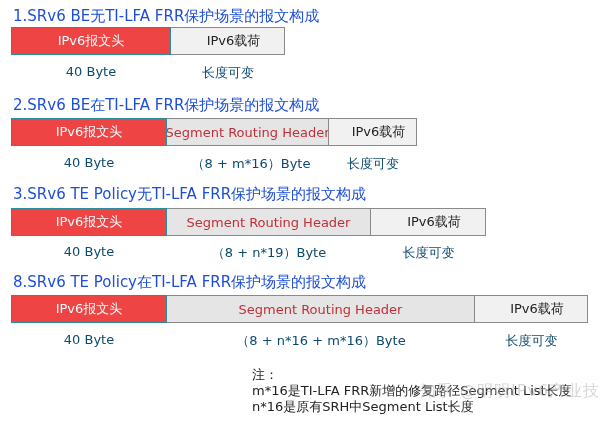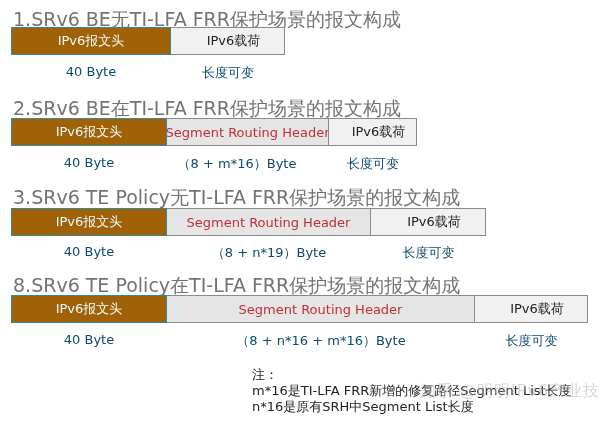--- a/index.html
+++ b/index.html
@@ -1,22 +1,22 @@
 <!DOCTYPE html>
 <html><head>
 <meta charset="utf-8">
 <style>
   html,body{margin:0;padding:0;background:#ffffff;}
   body{width:600px;height:422px;position:relative;overflow:hidden;
        font-family:"DejaVu Sans","Liberation Sans",sans-serif;color:#222;}
-  .title{position:absolute;left:13px;font-size:19px;color:#737373;white-space:nowrap;}
+  .title{position:absolute;left:13px;font-size:15px;color:#1d4ed8;white-space:nowrap;}
   .bar{position:absolute;left:11px;height:28px;display:flex;box-sizing:border-box;}
   .seg{box-sizing:border-box;display:flex;align-items:center;justify-content:center;
        font-size:13px;white-space:nowrap;overflow:hidden;border:1px solid #8a8a8a;}
-  .hdr{background:#a16207;color:#eafcff;border-color:#2a8e9e;}
+  .hdr{background:#ef4444;color:#eafcff;border-color:#2a8e9e;}
   .srh{background:#e5e5e5;color:#c0303a;border-left:none;}
   .pay{background:#f1f1f1;color:#222;border-left:none;padding-left:12px;}
   .lbl{position:absolute;font-size:13px;color:#0c4a6e;white-space:nowrap;text-align:center;}
   .note{position:absolute;left:252px;font-size:13px;color:#222;white-space:nowrap;line-height:16px;}
   .wm{position:absolute;left:420px;top:381px;font-size:16px;color:rgba(180,180,180,0.55);white-space:nowrap;letter-spacing:1px;}
 </style>
 </head>
 <body>
 
 <div class="title" style="top:7px">1.SRv6 BE无TI-LFA FRR保护场景的报文构成</div>
@@ -27,21 +27,21 @@
 <div class="lbl" style="top:64px;left:11px;width:160px">40 Byte</div>
 <div class="lbl" style="top:64px;left:171px;width:114px">长度可变</div>
 
 <div class="title" style="top:96px">2.SRv6 BE在TI-LFA FRR保护场景的报文构成</div>
 <div class="bar" style="top:118px;width:406px">
   <div class="seg hdr" style="width:156px">IPv6报文头</div>
   <div class="seg srh" style="width:162px">Segment Routing Header</div>
   <div class="seg pay" style="width:88px">IPv6载荷</div>
 </div>
 <div class="lbl" style="top:155px;left:11px;width:156px">40 Byte</div>
-<div class="lbl" style="top:155px;left:156px;width:162px">（8 + m*16）Byte</div>
+<div class="lbl" style="top:155px;left:170px;width:162px">（8 + m*16）Byte</div>
 <div class="lbl" style="top:155px;left:329px;width:88px">长度可变</div>
 
 <div class="title" style="top:185px">3.SRv6 TE Policy无TI-LFA FRR保护场景的报文构成</div>
 <div class="bar" style="top:208px;width:475px">
   <div class="seg hdr" style="width:156px">IPv6报文头</div>
   <div class="seg srh" style="width:204px">Segment Routing Header</div>
   <div class="seg pay" style="width:115px">IPv6载荷</div>
 </div>
 <div class="lbl" style="top:244px;left:11px;width:156px">40 Byte</div>
 <div class="lbl" style="top:244px;left:167px;width:204px">（8 + n*19）Byte</div>

